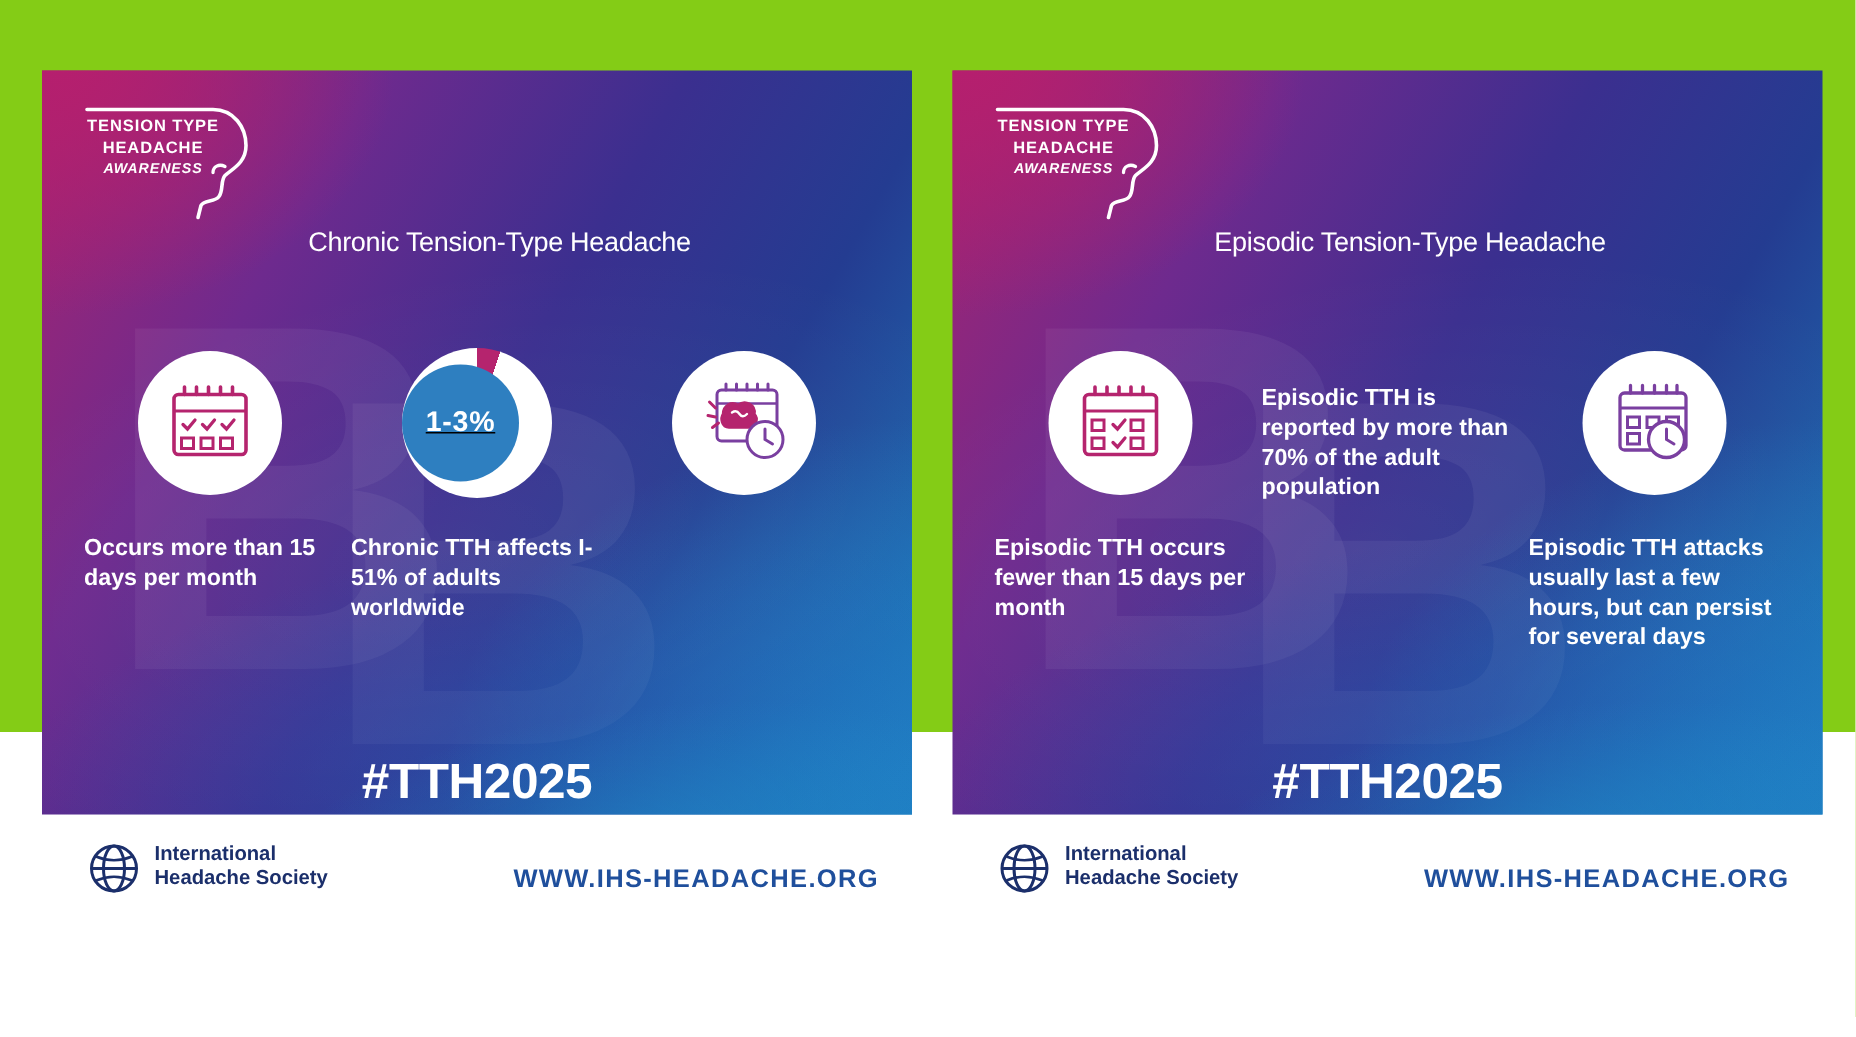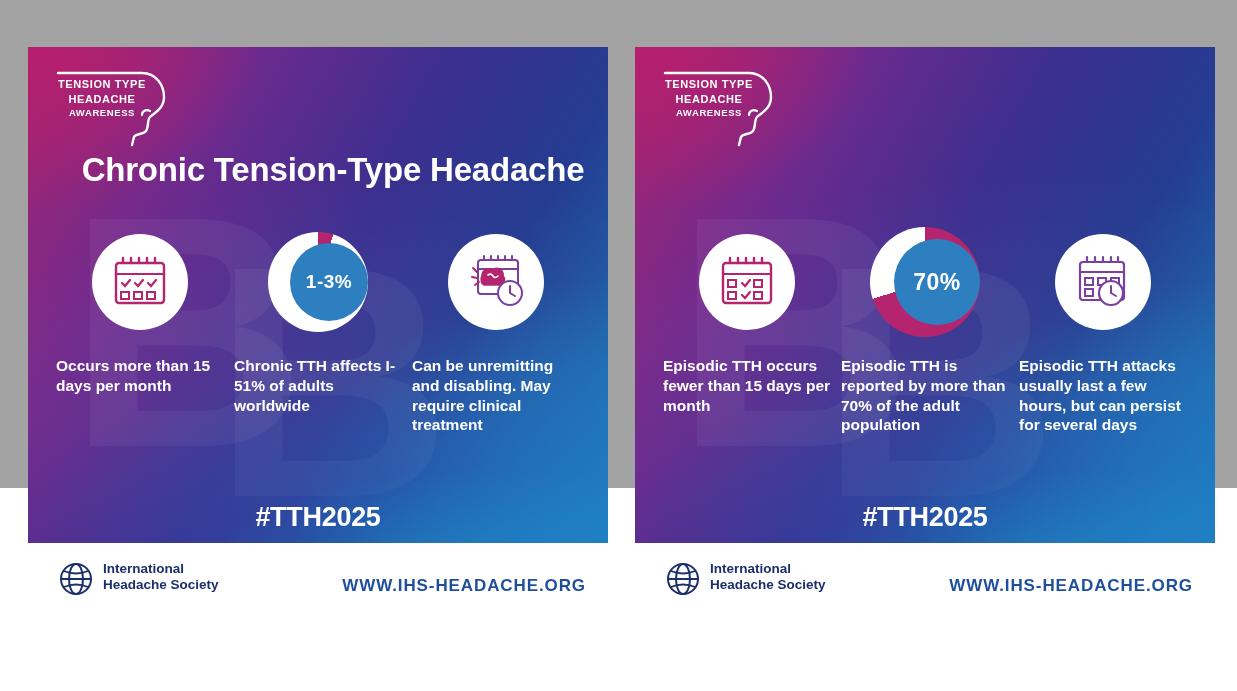--- a/index.html
+++ b/index.html
@@ -8,21 +8,21 @@
     background: #ffffff;
     width: 1237px;
     height: 691px;
     font-family: "Liberation Sans", sans-serif;
     overflow: hidden;
   }
   .page {
     position: relative;
     width: 1237px;
     height: 488px;
-    background: #a3a3a3;
+    background: #84cc16;
   }
 
   .card {
     position: absolute;
     top: 47px;
     width: 580px;
     height: 595px;
   }
   .card-left  { left: 28px; }
   .card-right { left: 635px; }
@@ -87,30 +87,30 @@
     left: 4px; top: 12px;
     width: 96px;
     text-align: center;
     color: #ffffff;
     font-weight: 700;
     letter-spacing: 0.6px;
     line-height: 1.35;
   }
   .bt1 { font-size: 11px; }
   .bt2 { font-size: 11px; }
-  .bt3 { font-size: 9.5px; }
+  .bt3 { font-size: 9.5px; font-style: italic; }
 
   .poster-title {
     position: absolute;
     left: 0; right: 0;
     top: 104px;
     text-align: center;
     color: #ffffff;
-    font-size: 33px;
-    font-weight: 700;
+    font-size: 18px;
+    font-weight: 400;
     letter-spacing: -0.2px;
     padding-left: 30px;
     box-sizing: border-box;
   }
 
   .cols {
     position: absolute;
     left: 28px; right: 28px;
     top: 185px;
     display: flex;
@@ -136,21 +136,21 @@
     width: 96px; height: 96px;
     border-radius: 50%;
     background: #ffffff;
     display: flex; align-items: center; justify-content: center;
   }
 
   .donut {
     position: relative;
     width: 100px; height: 100px;
     border-radius: 50%;
-    display: flex; align-items: center; justify-content: flex-end;
+    display: flex; align-items: center; justify-content: flex-start; text-decoration: underline;
   }
   .donut-ring {
     position: absolute; inset: 0;
     border-radius: 50%;
   }
   .donut-hole {
     position: relative;
     width: 78px; height: 78px;
     border-radius: 50%;
     background: #2e7fc0;
@@ -164,21 +164,21 @@
 
   .hashtag {
     position: absolute;
     left: 0; right: 0;
     color: #ffffff;
     font-weight: 700;
     text-align: center;
   }
   .hashtag-main {
     top: 455px;
-    font-size: 27px;
+    font-size: 33px;
     letter-spacing: -0.3px;
   }
 
   .footer {
     position: relative;
     width: 580px;
     height: 99px;
   }
   .footer-logo {
     position: absolute;
@@ -267,21 +267,20 @@
                 <line x1="14" y1="17" x2="54" y2="17" stroke="#7a3fa0" stroke-width="1.8"></line>
                 <path d="M20 8 v-4 M27 8 v-4 M34 8 v-4 M41 8 v-4 M48 8 v-4" stroke="#7a3fa0" stroke-width="2" stroke-linecap="round"></path>
                 <path d="M18 24 C18 18 24 15 28 18 C33 14 40 18 39 24 C42 27 40 33 35 33 L22 33 C17 33 16 27 18 24 Z" fill="#b5246e" stroke="#b5246e" stroke-width="1.6"></path>
                 <path d="M24 23 q3 -2 5 1 q2 3 5 0" fill="none" stroke="#ffffff" stroke-width="1.6" stroke-linecap="round"></path>
                 <path d="M9 16 l4 4 M8 25 l5 1 M11 33 l4 -3" stroke="#b5246e" stroke-width="2" stroke-linecap="round"></path>
                 <circle cx="46" cy="41" r="12" fill="#ffffff" stroke="#7a3fa0" stroke-width="2"></circle>
                 <path d="M46 34 v7 l5 3" fill="none" stroke="#7a3fa0" stroke-width="2" stroke-linecap="round"></path>
               </svg>
             </div>
           </div>
-          <div class="col-text">Can be unremitting and disabling. May require clinical treatment</div>
         </div>
 
       </div>
 
       <div class="hashtag hashtag-main">#TTH2025</div>
     </div>
 
     <div class="footer">
       <div class="footer-logo">
         <svg width="36" height="36" viewBox="0 0 36 36">
@@ -313,20 +312,21 @@
           <path d="M8 8 L92 8 C106 8 114 20 114 32 C114 44 104 48 100 52 C97 55 99 62 96 66 C93 70 86 68 84 72 L82 80" fill="none" stroke="#ffffff" stroke-width="2.4" stroke-linecap="round"></path>
           <path d="M100 46 C96 44 92 46 92 50" fill="none" stroke="#ffffff" stroke-width="2.2" stroke-linecap="round"></path>
         </svg>
         <div class="brand-text">
           <div class="bt1">TENSION TYPE</div>
           <div class="bt2">HEADACHE</div>
           <div class="bt3">AWARENESS</div>
         </div>
       </div>
 
+      <div class="poster-title">Episodic Tension-Type Headache</div>
 
       <div class="cols">
 
         <div class="col">
           <div class="icon-wrap">
             <div class="circle-white">
               <svg width="60" height="58" viewBox="0 0 60 58">
                 <rect x="6" y="10" width="48" height="40" rx="3" fill="none" stroke="#b5246e" stroke-width="2.4"></rect>
                 <line x1="6" y1="21" x2="54" y2="21" stroke="#b5246e" stroke-width="2"></line>
                 <path d="M13 10 v-5 M21 10 v-5 M29 10 v-5 M37 10 v-5 M45 10 v-5" stroke="#b5246e" stroke-width="2.4" stroke-linecap="round"></path>
@@ -336,26 +336,20 @@
                 <rect x="11" y="39" width="8" height="7" fill="none" stroke="#b5246e" stroke-width="2"></rect>
                 <path d="M25 42 l3 3 l5 -6" fill="none" stroke="#b5246e" stroke-width="2.2" stroke-linecap="round"></path>
                 <rect x="37" y="39" width="8" height="7" fill="none" stroke="#b5246e" stroke-width="2"></rect>
               </svg>
             </div>
           </div>
           <div class="col-text">Episodic TTH occurs fewer than 15 days per month</div>
         </div>
 
         <div class="col">
-          <div class="icon-wrap">
-            <div class="donut" style="width:110px;height:110px;">
-              <div class="donut-ring" style="background: conic-gradient(#b5246e 0deg 252deg, #ffffff 252deg 360deg);"></div>
-              <div class="donut-hole big" style="width:86px;height:86px;">70%</div>
-            </div>
-          </div>
           <div class="col-text">Episodic TTH is reported by more  than 70% of the  adult population</div>
         </div>
 
         <div class="col">
           <div class="icon-wrap">
             <div class="circle-white">
               <svg width="62" height="60" viewBox="0 0 62 60">
                 <rect x="8" y="10" width="44" height="38" rx="3" fill="none" stroke="#7a3fa0" stroke-width="2.2"></rect>
                 <line x1="8" y1="20" x2="52" y2="20" stroke="#7a3fa0" stroke-width="2"></line>
                 <path d="M15 10 v-5 M23 10 v-5 M31 10 v-5 M39 10 v-5 M46 10 v-5" stroke="#7a3fa0" stroke-width="2.2" stroke-linecap="round"></path>

